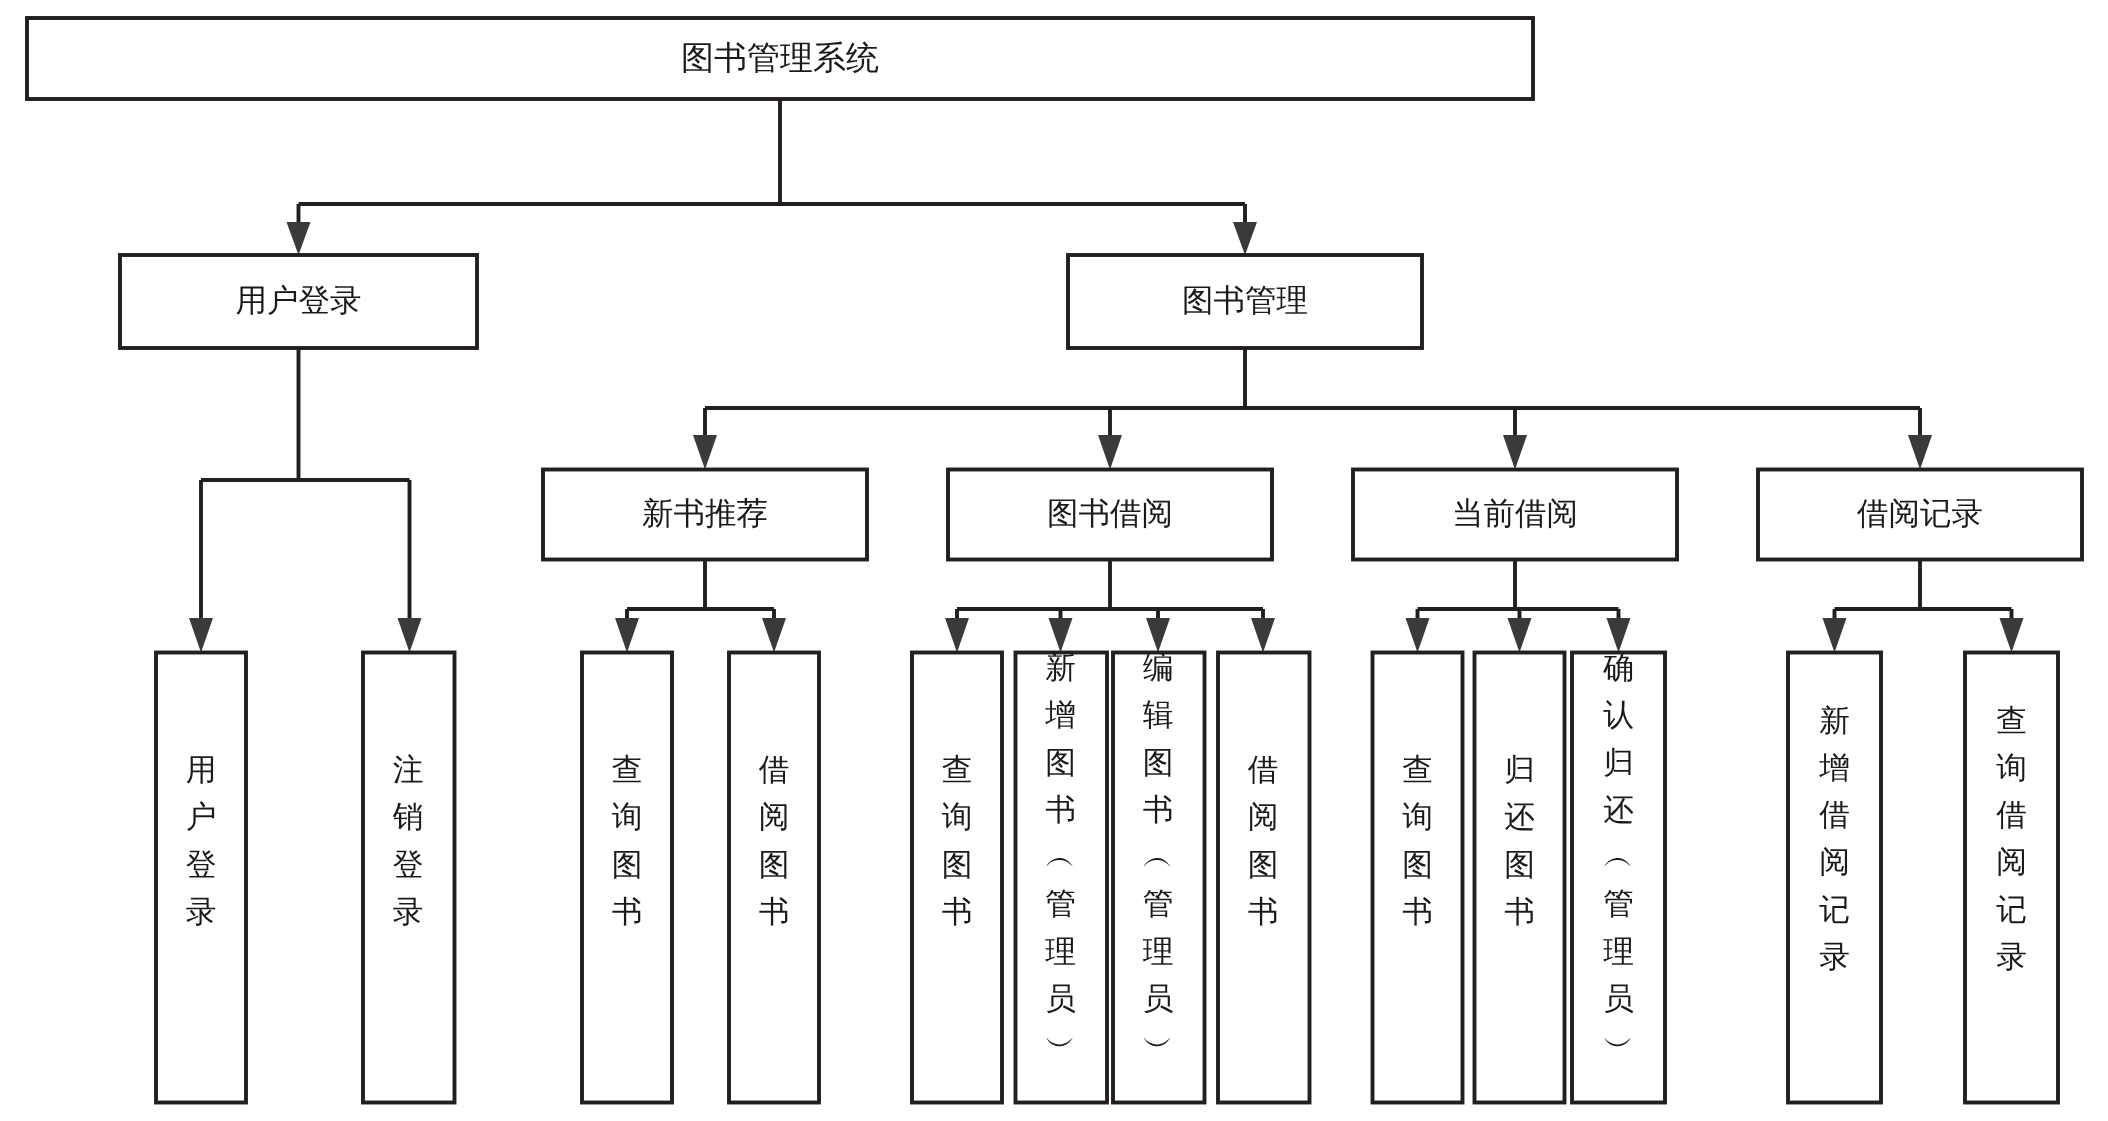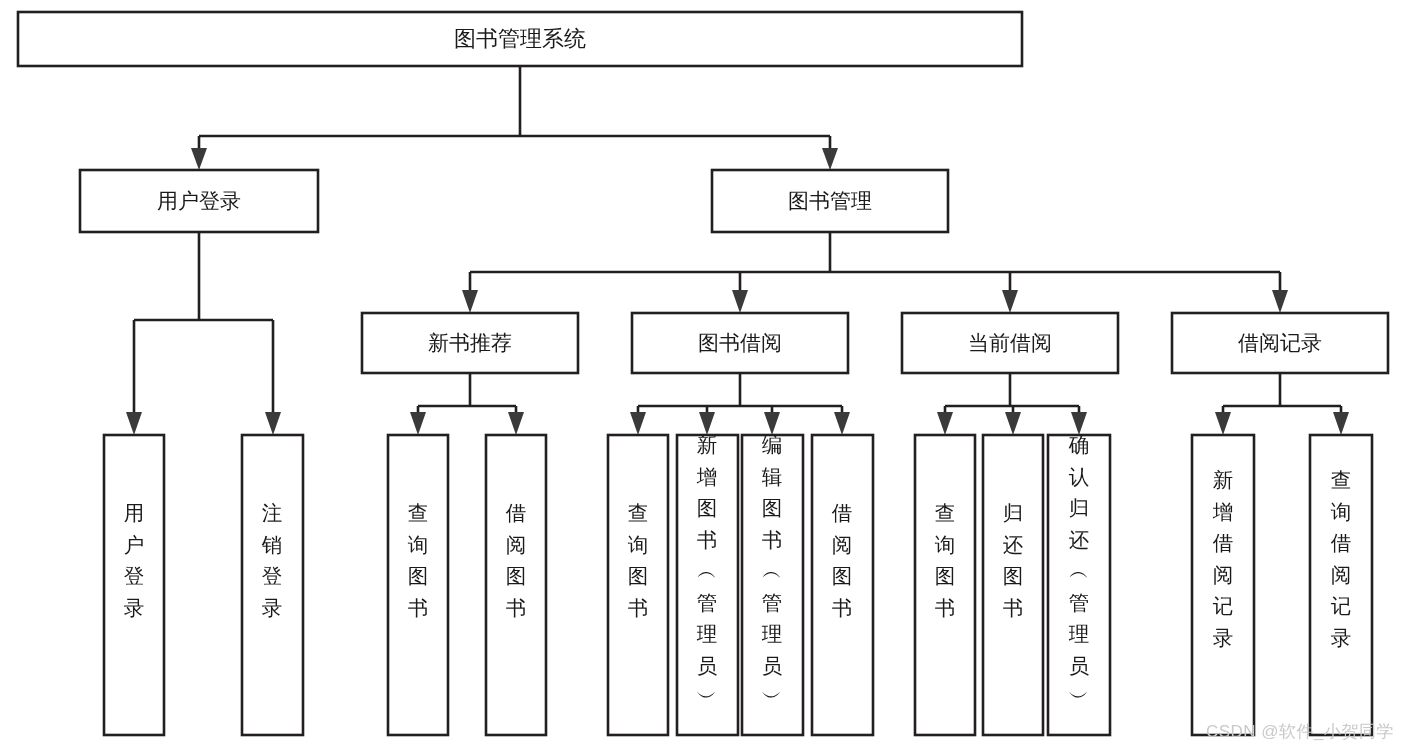--- a/index.html
+++ b/index.html
@@ -219,14 +219,13 @@
     <g>
       <rect class="node-rect" x="1192" y="435" width="62" height="300"></rect>
       <text class="vlabel" x="1223" y="487"><tspan x="1223" dy="0">新</tspan><tspan x="1223" dy="31.5">增</tspan><tspan x="1223" dy="31.5">借</tspan><tspan x="1223" dy="31.5">阅</tspan><tspan x="1223" dy="31.5">记</tspan><tspan x="1223" dy="31.5">录</tspan></text>
     </g>
     <g>
       <rect class="node-rect" x="1310" y="435" width="62" height="300"></rect>
       <text class="vlabel" x="1341" y="487"><tspan x="1341" dy="0">查</tspan><tspan x="1341" dy="31.5">询</tspan><tspan x="1341" dy="31.5">借</tspan><tspan x="1341" dy="31.5">阅</tspan><tspan x="1341" dy="31.5">记</tspan><tspan x="1341" dy="31.5">录</tspan></text>
     </g>
   </svg>
 
-  <div class="watermark">CSDN @软件_小贺同学</div>
 </div>
 
 </body></html>

